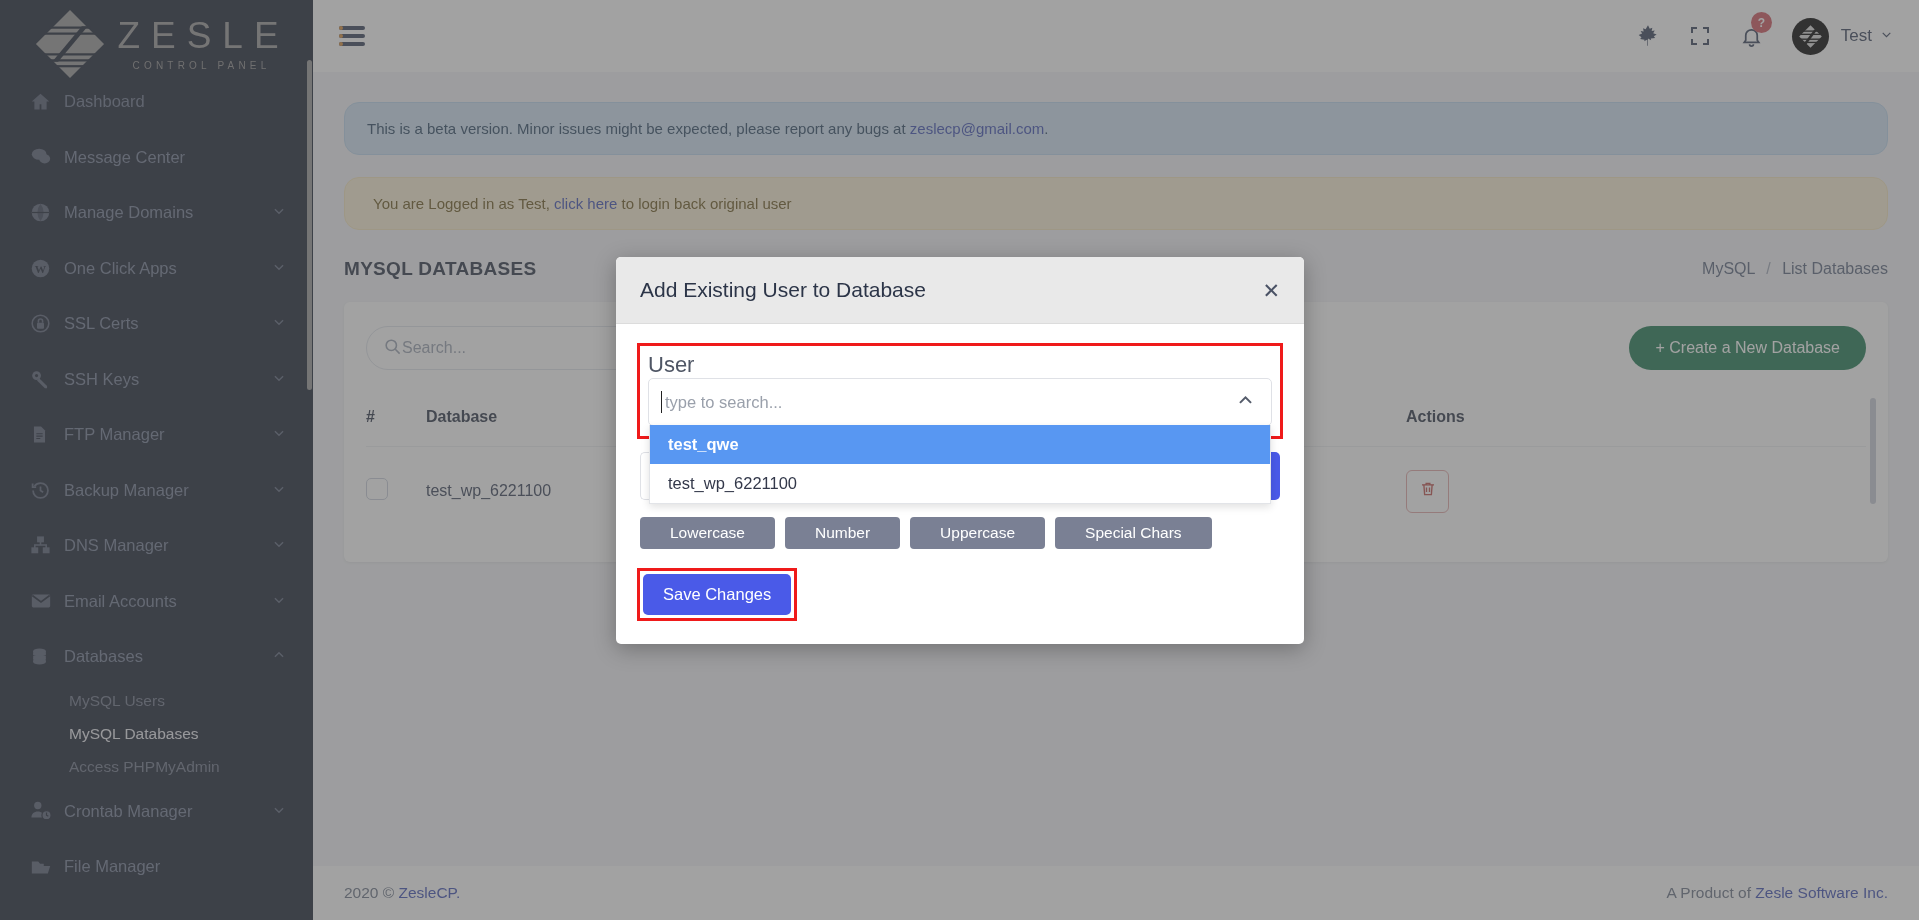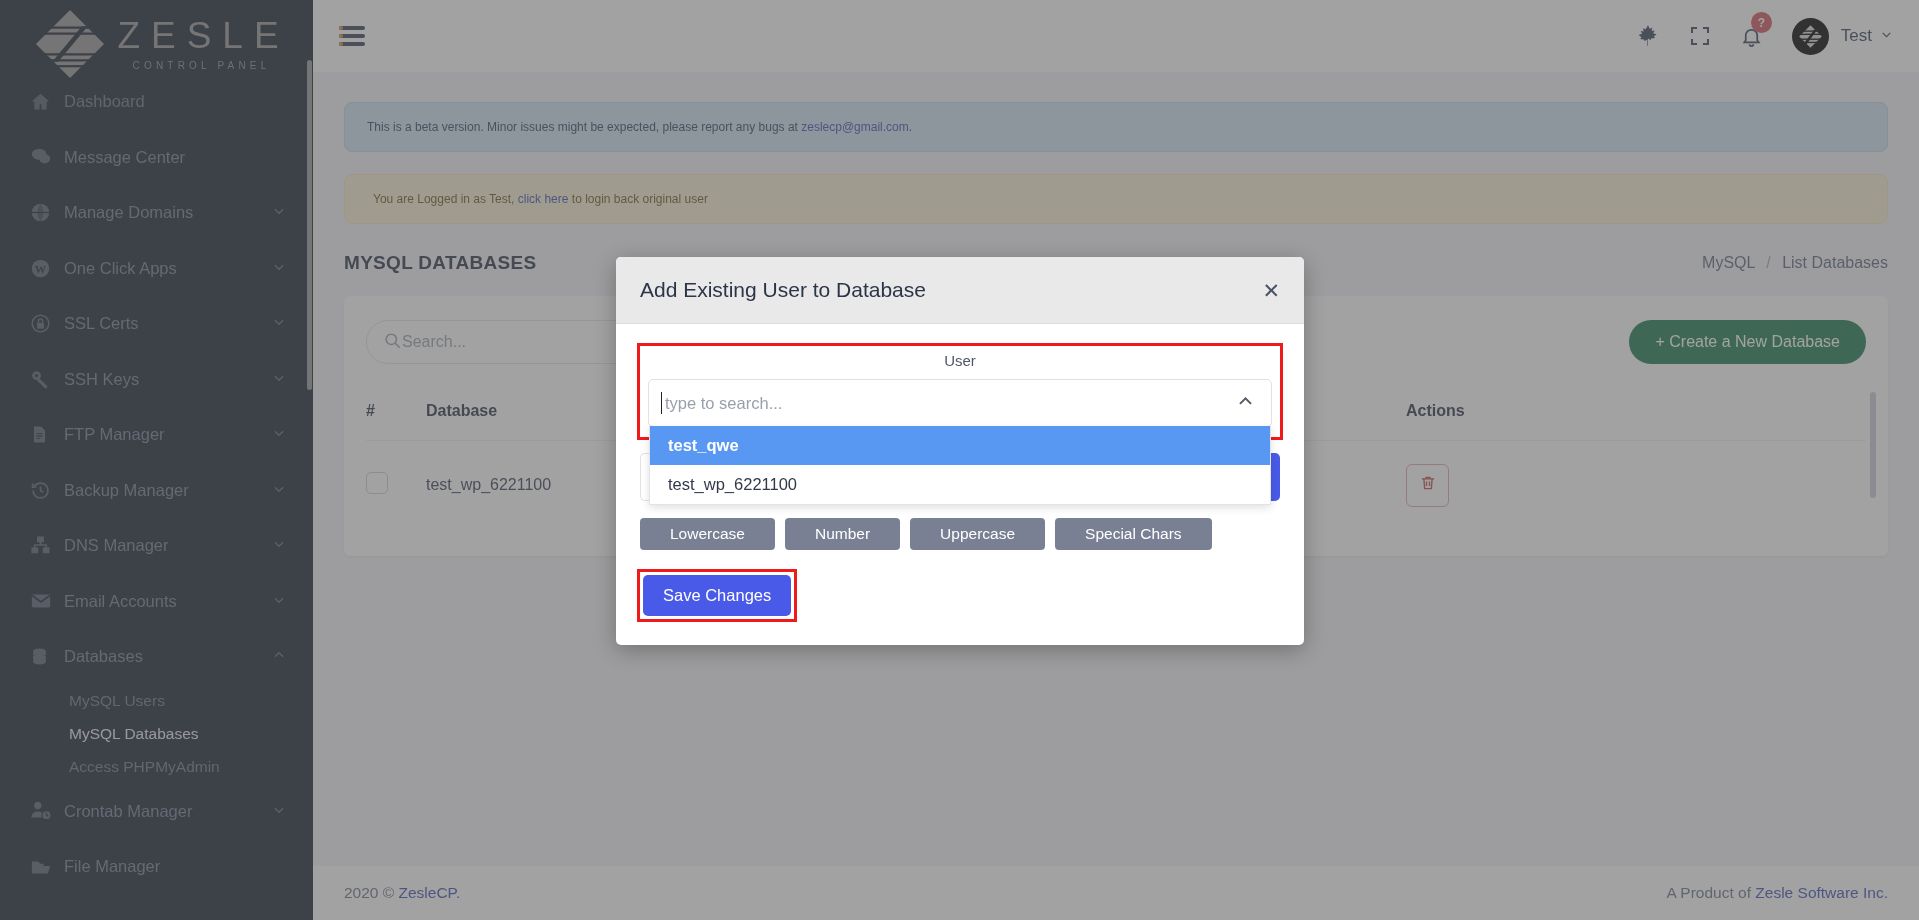--- a/index.html
+++ b/index.html
@@ -99,22 +99,22 @@
   }
 
   
   .main {
     position: absolute; left: 313px; top: 72px;
     width: 1606px; height: 848px;
     background: #f3f4f7;
     overflow: hidden;
   }
   .alert {
-    margin: 30px 31px 0 31px; border-radius: 8px;
-    padding: 17px 22px; font-size: 12px;
+    margin: 30px 31px 0 31px; border-radius: 15px;
+    padding: 17px 22px; font-size: 15px;
   }
   .alert-info { background: #cfe2f3; color: #2e4a66; border: 1px solid #bcd6ee; }
   .alert-warn {
     background: #fbf0d3; color: #6e5a22; border: 1px solid #f5e6bd;
     margin-top: 22px; padding: 17px 28px;
   }
   .alert a { color: #3f51b5; text-decoration: none; }
   .alert-warn a { color: #3f51b5; }
 
   .titlebar {
@@ -202,21 +202,21 @@
   .modal-title { font-size: 21px; color: #2c3548; }
   .modal-x {
     margin-left: auto; font-size: 21px; color: #4a5265;
     cursor: pointer; line-height: 1;
   }
   .modal-body { padding: 22px 24px 26px 24px; position: relative; }
 
   .hl-red { outline: 3px solid #ef1a1a; outline-offset: 0; }
 
   .field-group { position: relative; }
-  .field-label { font-size: 15px; color: #4f5665; margin-bottom: 10px; text-align: center; }
+  .field-label { font-size: 22px; color: #4f5665; margin-bottom: 0; }
   .select-ctl {
     height: 48px; border: 1px solid #dfe1e6; border-radius: 5px;
     background: #fff; display: flex; align-items: center;
     padding: 0 16px; font-size: 16.5px; color: #9aa0ab;
     cursor: text; position: relative;
   }
   .caret-up { margin-left: auto; color: #555c6b; }
   .caret-txt { position: relative; }
   .caret-txt::before {
     content: ""; position: absolute; left: -4px; top: -2px;

